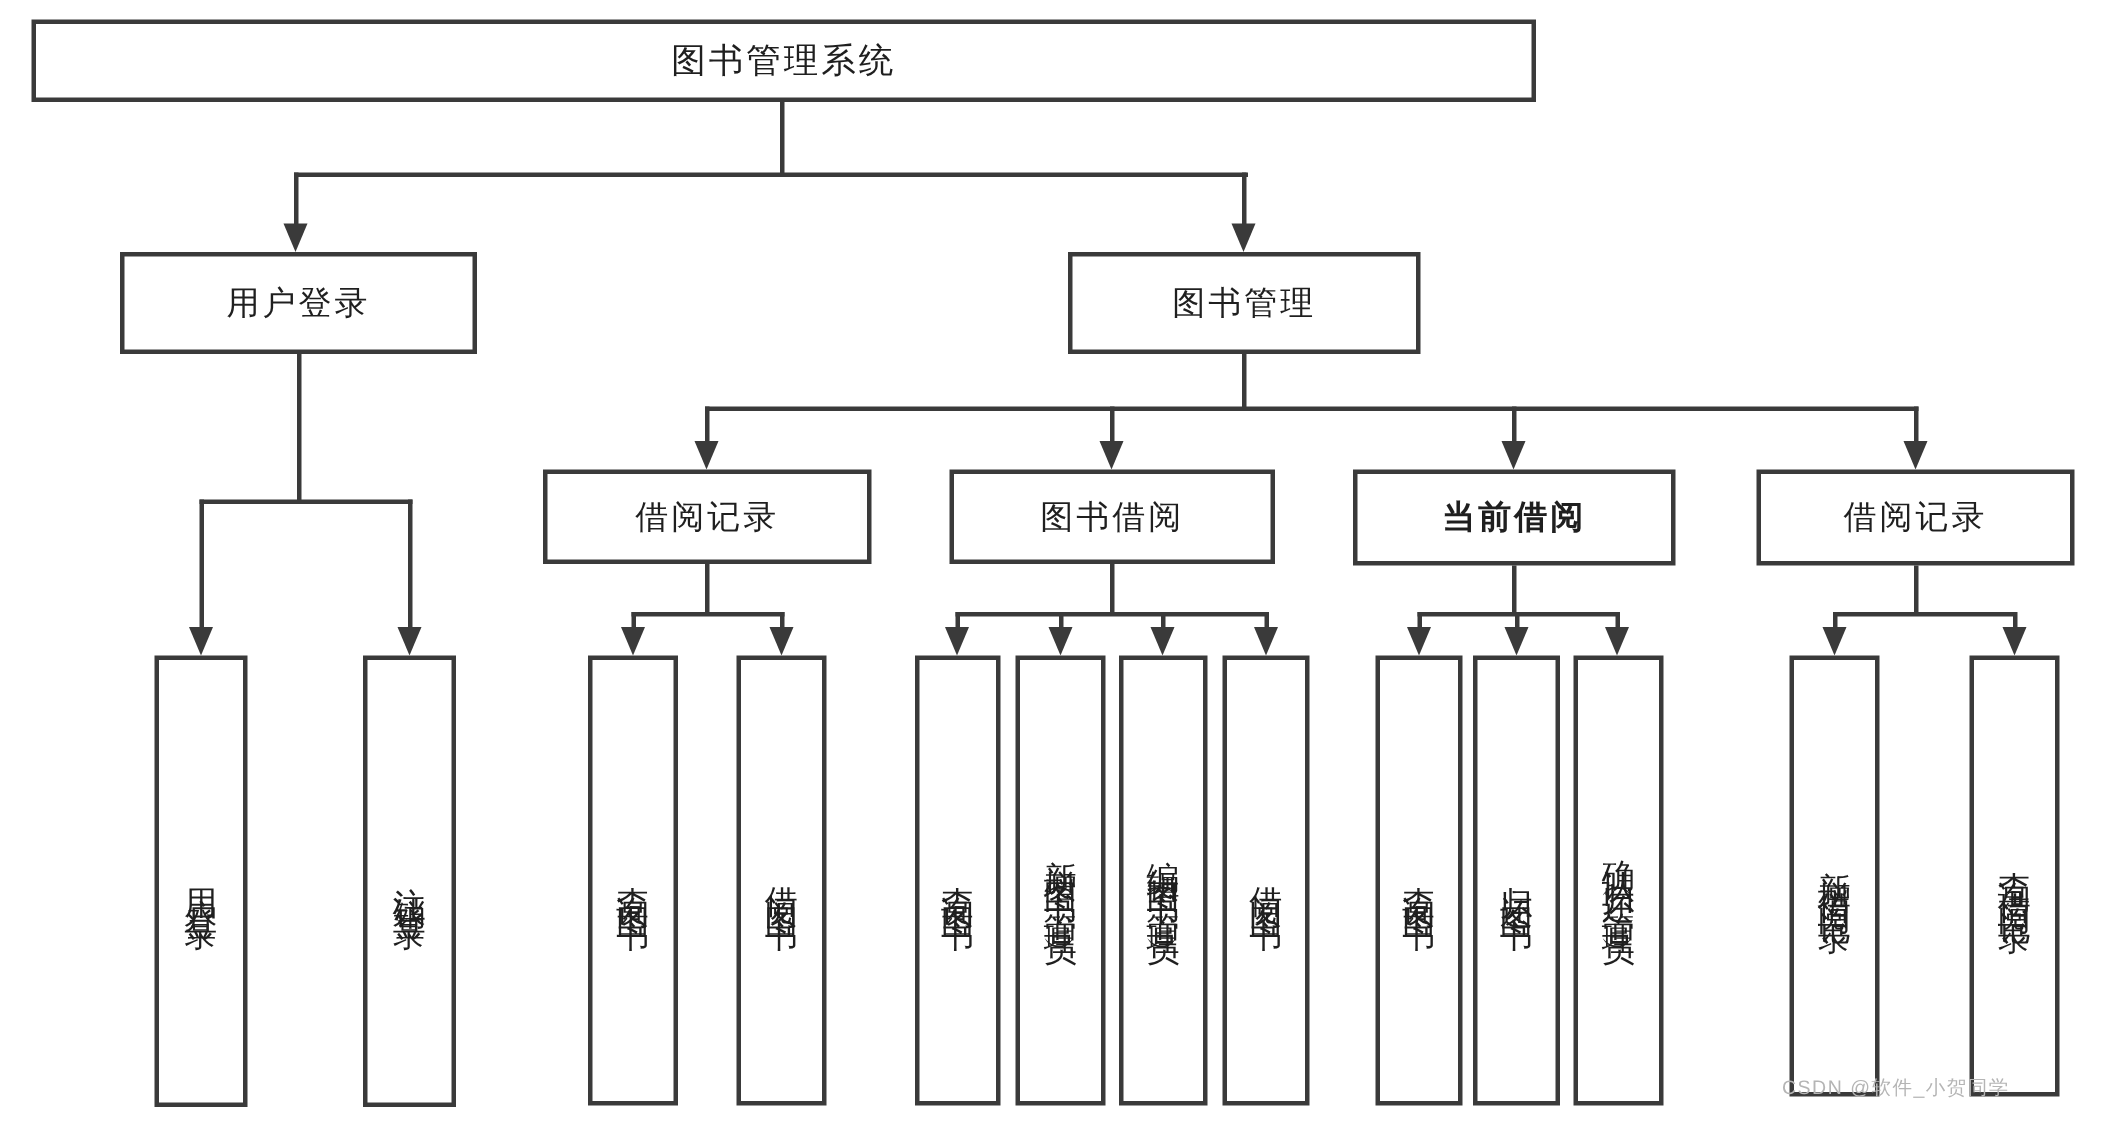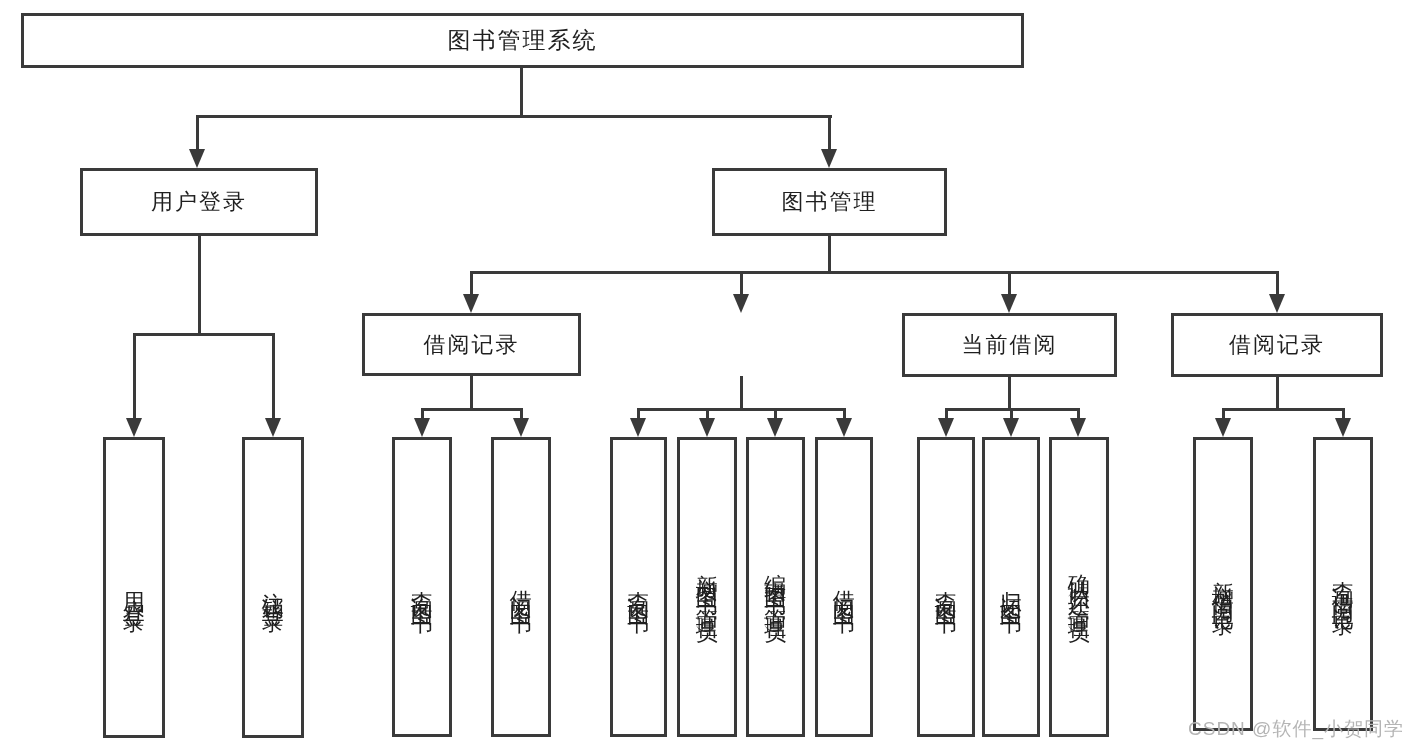--- a/index.html
+++ b/index.html
@@ -28,21 +28,21 @@
   
   .vl{position:absolute;width:3px;background:var(--line);}
   .hl{position:absolute;height:3px;background:var(--line);}
   .arr{
     position:absolute;width:0;height:0;
     border-left:8px solid transparent;border-right:8px solid transparent;
     border-top:19px solid var(--line);
   }
   
   #watermark{
-    position:absolute;left:1188px;top:716px;font-size:19px;letter-spacing:1px;
+    position:absolute;left:1188px;top:716px;font-size:13px;letter-spacing:1px;
     color:var(--watermark);white-space:nowrap;z-index:5;
   }
 </style>
 </head>
 <body>
 
 <div id="canvas">
 
   <div class="bx root-bx" style="left:21px;top:13px;width:1003px;height:55px;">
     <span>图书管理系统</span>
@@ -53,22 +53,25 @@
   </div>
 
   <div class="bx" style="left:712px;top:168px;width:235px;height:68px;">
     <span>图书管理</span>
   </div>
 
   <div class="bx" style="left:362px;top:313px;width:219px;height:63px;">
     <span>借阅记录</span>
   </div>
 
+  <div class="bx" style="left:633px;top:313px;width:217px;height:63px;">
+    <span>图书借阅</span>
+  </div>
 
-  <div class="bx" style="left:902px;top:313px;width:215px;height:64px;">
+  <div class="bx" style="left:902px;top:313px;width:215px;height:64px;font-weight:bold;">
     <span>当前借阅</span>
   </div>
 
   <div class="bx" style="left:1171px;top:313px;width:212px;height:64px;font-family:Liberation Mono, monospace;">
     <span>借阅记录</span>
   </div>
 
   <div class="bx vbx" style="left:103px;top:437px;width:62px;height:301px;">
     <span>用户登录</span>
   </div>

